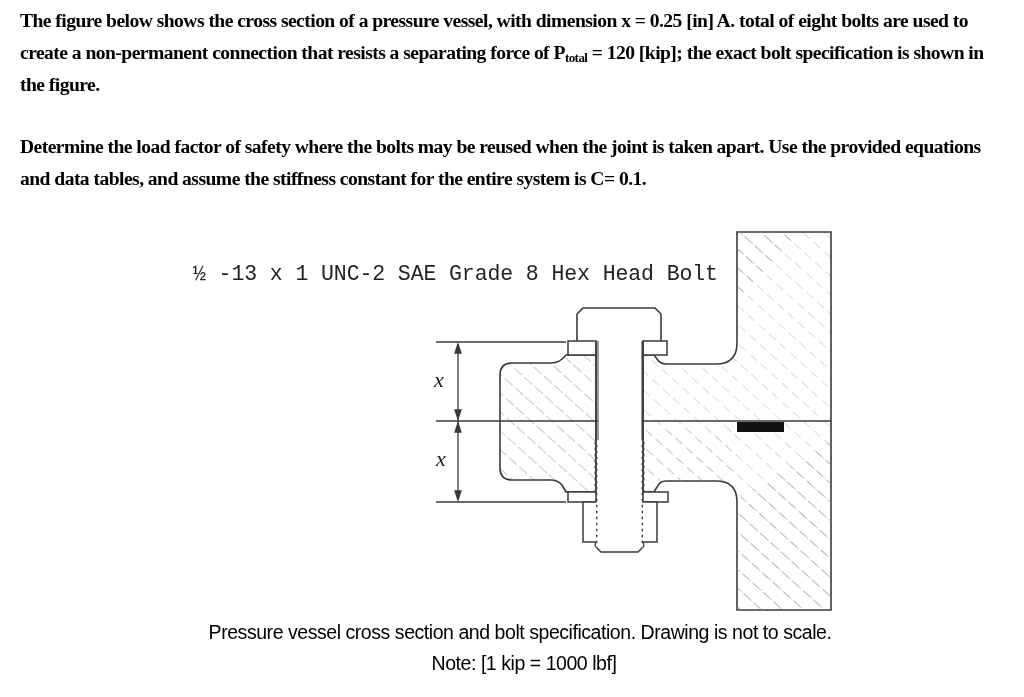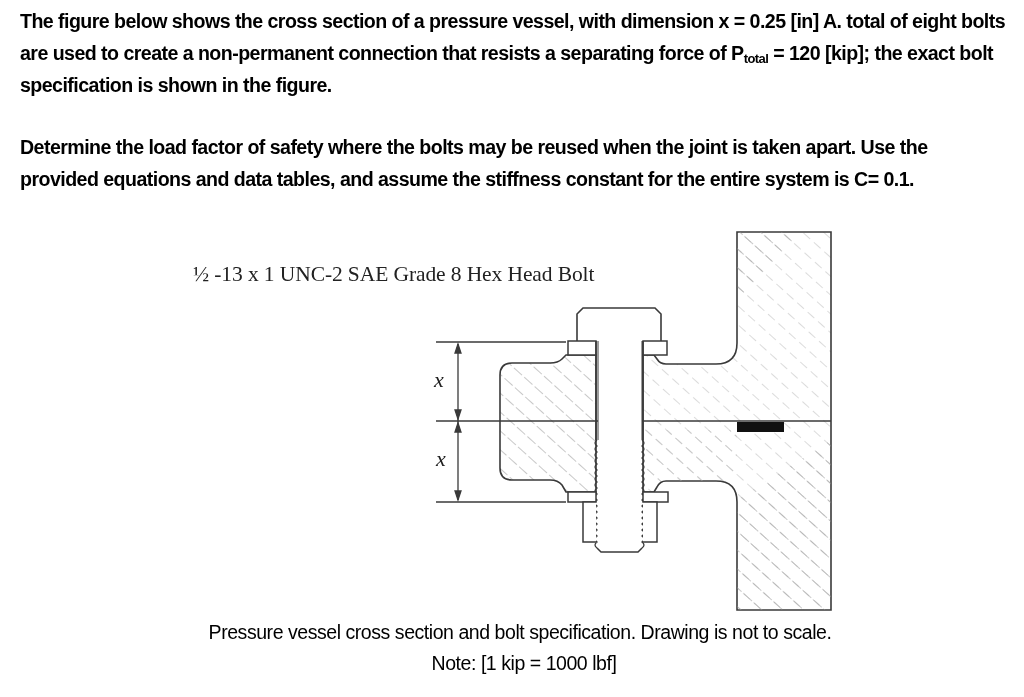--- a/index.html
+++ b/index.html
@@ -12,21 +12,21 @@
       height: 697px;
       position: relative;
       overflow: hidden;
       font-family: "Liberation Sans", sans-serif;
       color: #000;
     }
     .problem {
       position: absolute;
       left: 20px;
       width: 990px;
-      font-family: Liberation Sans, sans-serif;
+      font-family: Liberation Serif, serif;
       font-weight: bold;
       font-size: 19.6px;
       line-height: 32px;
       letter-spacing: -0.55px;
       color: #000;
       margin: 0;
     }
     #para1 { top: 5px; }
     #para2 { top: 131px; }
     .problem sub {
@@ -38,21 +38,21 @@
       position: absolute;
       left: 0;
       top: 225px;
       width: 1024px;
       height: 400px;
     }
     .bolt-spec {
       position: absolute;
       left: 193px;
       top: 262px;
-      font-family: Liberation Serif, serif;
+      font-family: Liberation Mono, monospace;
       font-size: 21.5px;
       color: #222;
       white-space: nowrap;
       letter-spacing: -0.1px;
     }
     .dim-label {
       position: absolute;
       font-family: "Liberation Serif", serif;
       font-style: italic;
       font-size: 22px;

